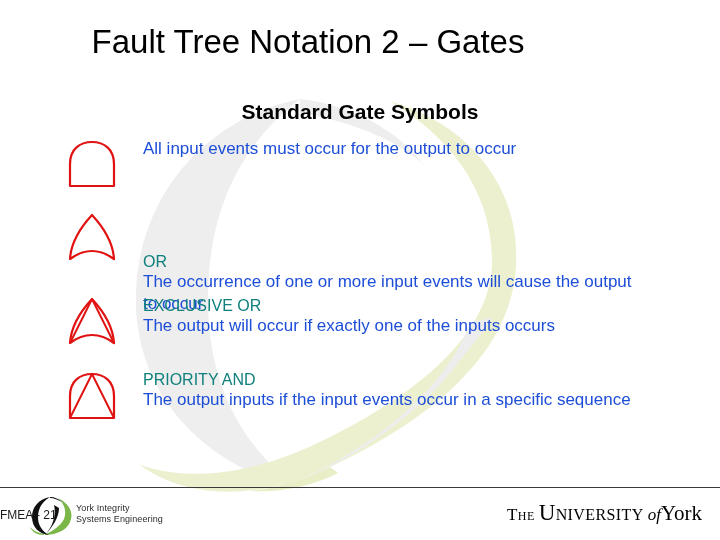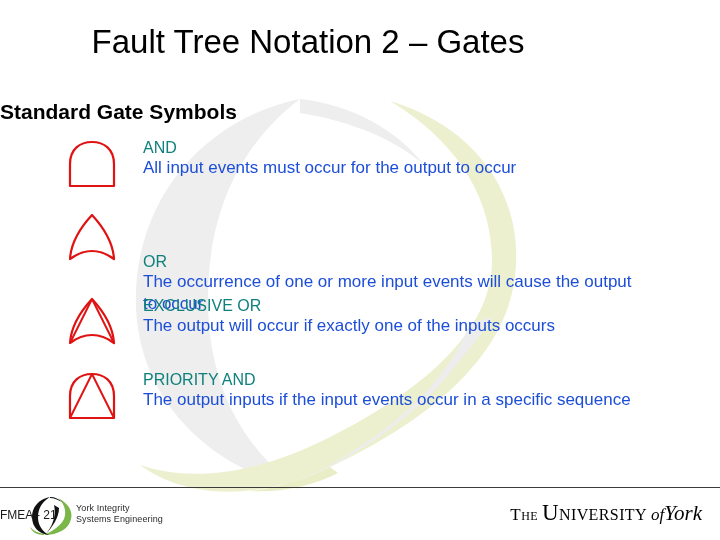--- a/index.html
+++ b/index.html
@@ -42,20 +42,21 @@
     font-size: 33px;
     font-weight: normal;
     color: #000000;
     letter-spacing: 0px;
     z-index: 3;
   }
   #subtitle {
     position: absolute;
     left: 0; top: 100px;
     width: 720px;
+    text-align: center;
     font-size: 21px;
     font-weight: bold;
     color: #000000;
     z-index: 3;
   }
 
   
   #rows {
     position: absolute;
     left: 0; top: 138px;
@@ -152,21 +153,20 @@
     font-size: 23px;
     font-variant: small-caps;
     letter-spacing: 0.4px;
   }
   #uoy-of {
     font-size: 17px;
     font-style: italic;
   }
   #uoy-york {
     font-size: 21px;
-    font-style: italic;
   }
 </style>
 </head>
 <body>
 
 <div id="slide">
 
   <svg id="watermark" viewBox="0 0 720 400" preserveAspectRatio="none">
 
     <path d="M300 4 C210 22 140 96 136 196 C132 300 206 372 300 394
@@ -185,21 +185,20 @@
   <div id="title">Fault Tree Notation 2 – Gates</div>
   <div id="subtitle">Standard Gate Symbols</div>
 
   <div id="rows">
 
     <div class="row" style="top:0px;">
       <svg class="gate-symbol" viewBox="0 0 64 52">
         <path d="M10 48 L10 26 C10 11 20 4 32 4 C44 4 54 11 54 26 L54 48 Z" fill="none" stroke="#e11212" stroke-width="2.2" stroke-linejoin="round"></path>
       </svg>
       <div class="row-text" style="top:0px;">
-        <div class="gate-name">AND</div>
         <div class="gate-desc">All input events must occur for the output to occur</div>
       </div>
     </div>
 
     <div class="row" style="top:74px;">
       <svg class="gate-symbol" viewBox="0 0 64 52">
         <path d="M32 3 C20 16 11 30 10 47 C18 41 25 39 32 39 C39 39 46 41 54 47
                  C53 30 44 16 32 3 Z" fill="none" stroke="#e11212" stroke-width="2.2" stroke-linejoin="round"></path>
       </svg>
       <div class="row-text" style="top:0px;margin-top:40px;">

